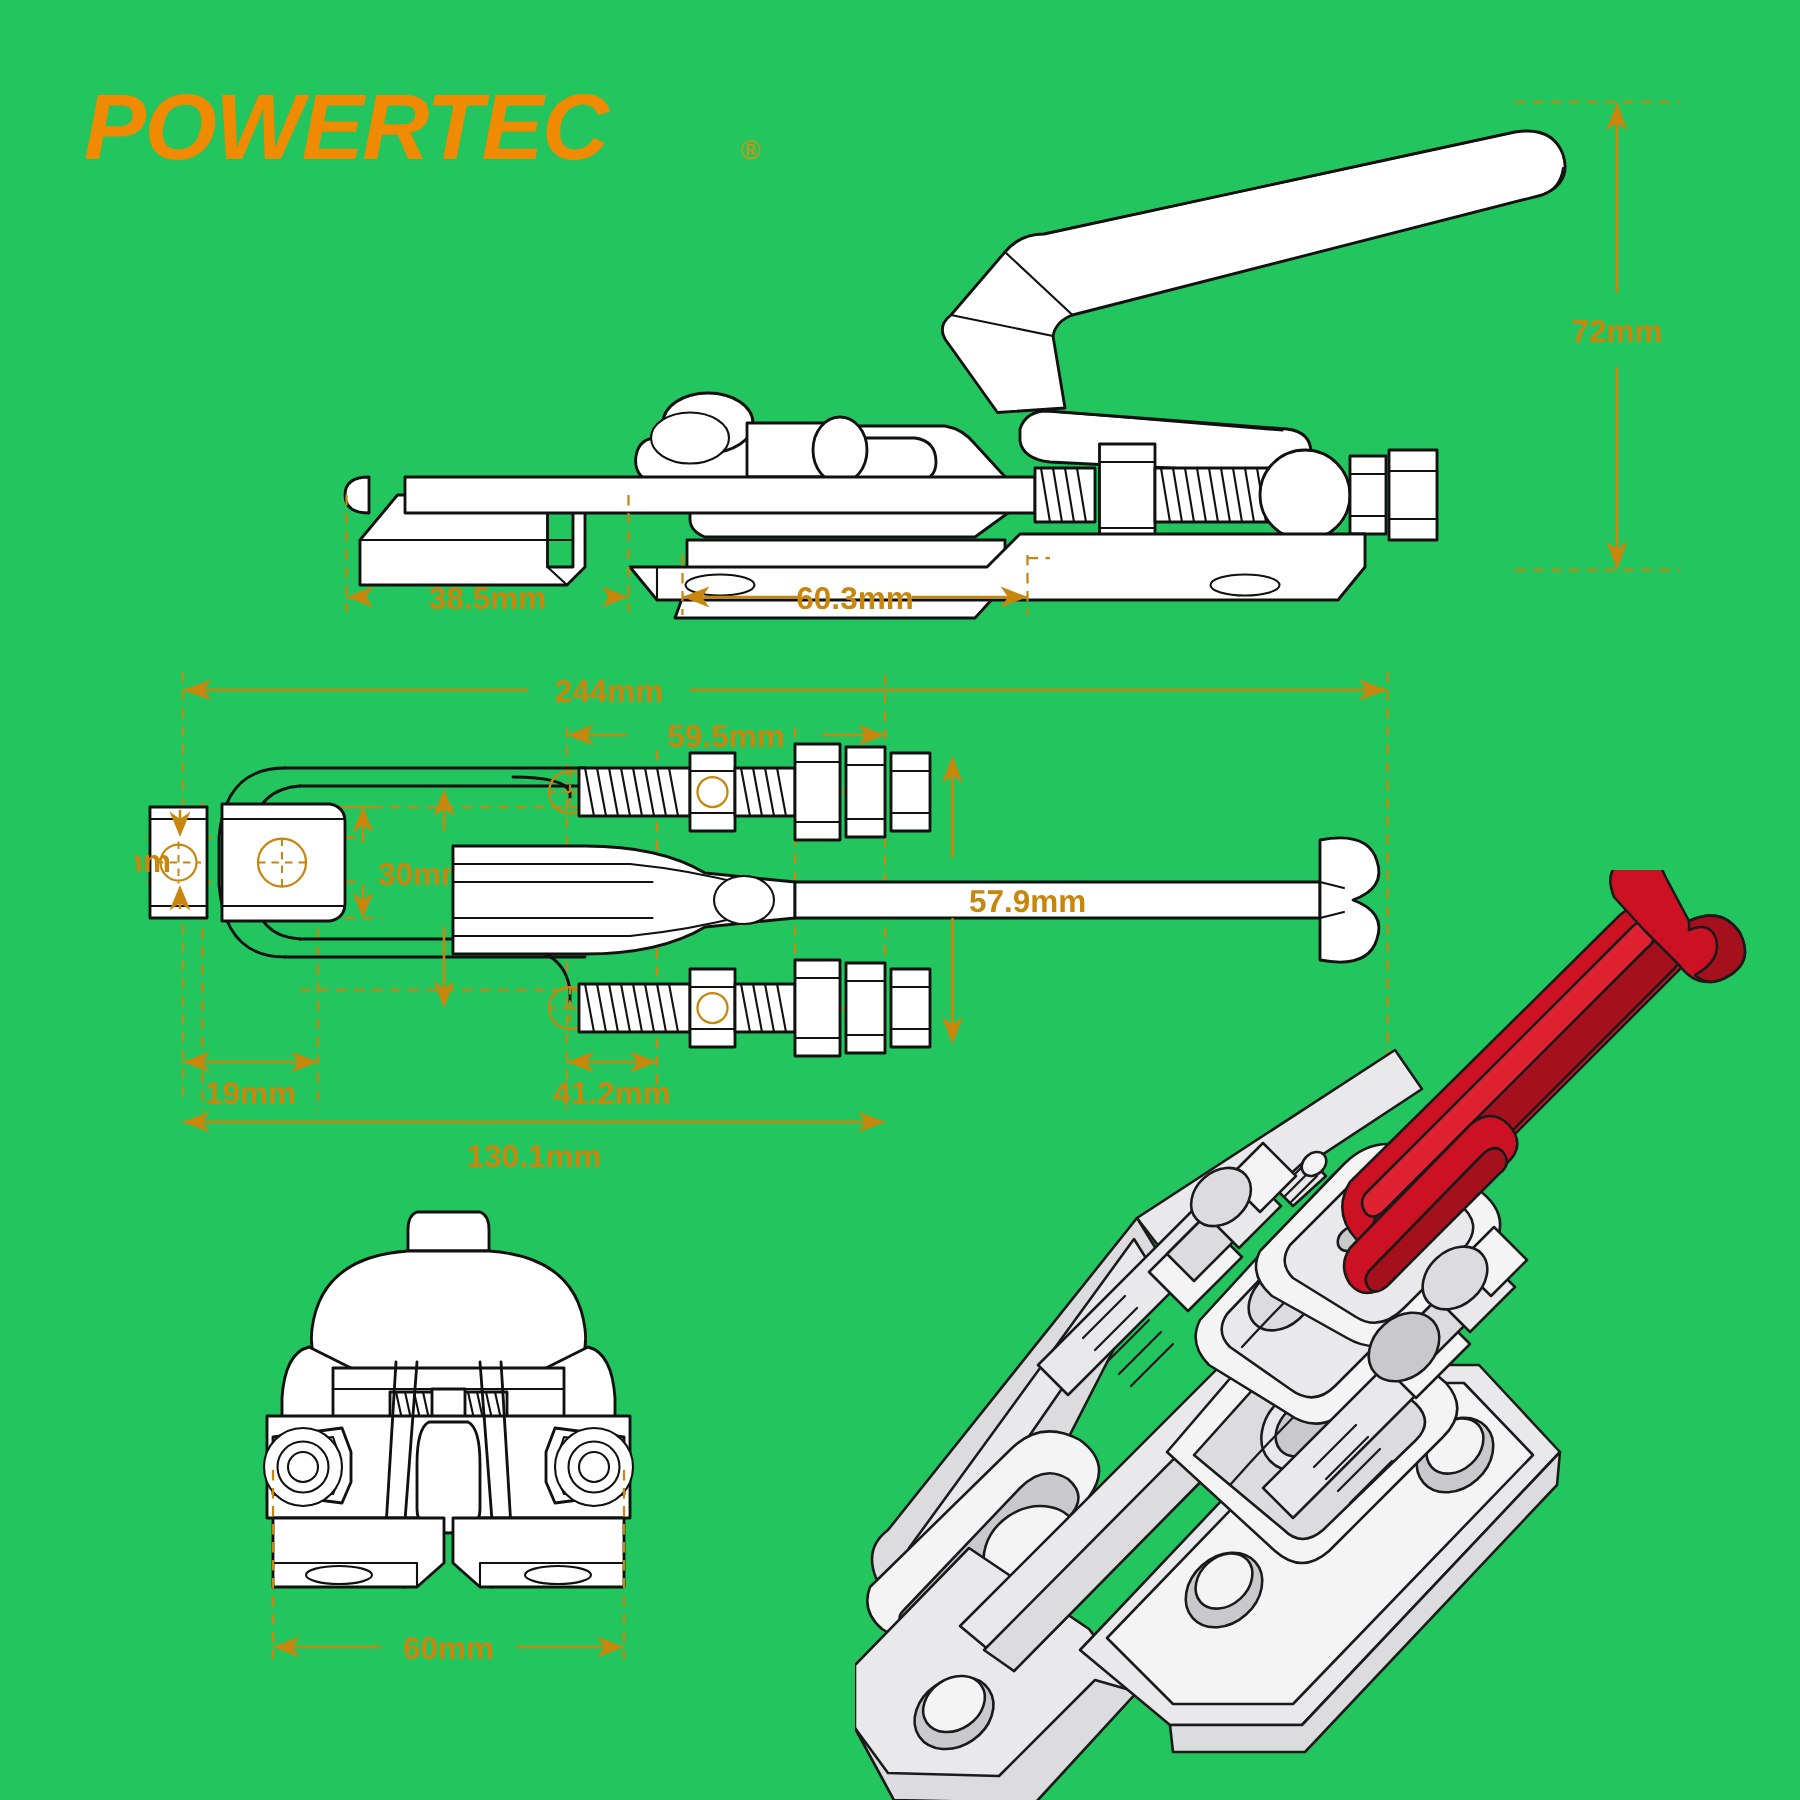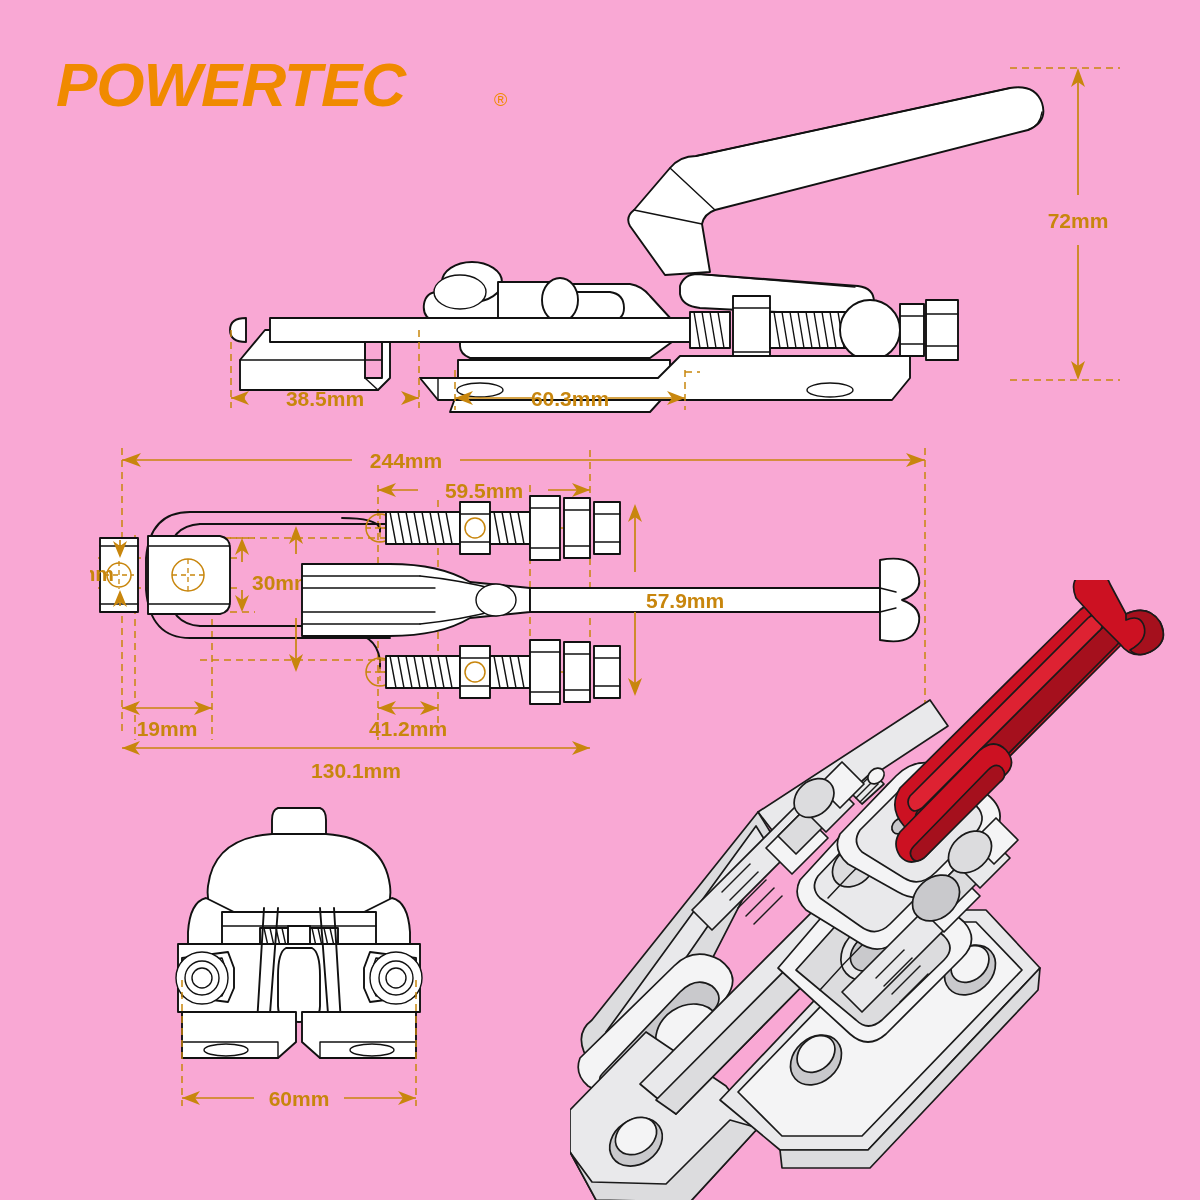--- a/index.html
+++ b/index.html
@@ -1,18 +1,18 @@
 <!DOCTYPE html>
 <html><head>
 <meta charset="utf-8">
 <style>
   html,body{margin:0;padding:0;background:#ffffff;}
   body{width:1200px;height:1200px;position:relative;overflow:hidden;
        font-family:"Liberation Sans","DejaVu Sans",sans-serif;}
-  #stage{position:absolute;inset:0;width:1200px;height:1200px;background:#f9a8d4;}
+  #stage{position:absolute;inset:0;width:1200px;height:1200px;background:#22c55e;}
   svg{display:block;}
   .dimtxt{font-family:"Liberation Sans","DejaVu Sans",sans-serif;
           font-weight:bold;font-size:21px;fill:#C8860D;}
   .lw{fill:none;stroke:#111;stroke-width:1.9;stroke-linejoin:round;stroke-linecap:round;}
   .lwt{fill:none;stroke:#111;stroke-width:1.4;stroke-linejoin:round;stroke-linecap:round;}
   .wf{fill:#ffffff;stroke:#111;stroke-width:1.9;stroke-linejoin:round;stroke-linecap:round;}
   .wft{fill:#ffffff;stroke:#111;stroke-width:1.4;stroke-linejoin:round;stroke-linecap:round;}
   .dash{fill:none;stroke:#C8860D;stroke-width:1.5;stroke-dasharray:7 5;}
   .dimline{fill:none;stroke:#C8860D;stroke-width:1.7;}
   .cmark{fill:none;stroke:#C8860D;stroke-width:1.3;stroke-dasharray:5 4;}

